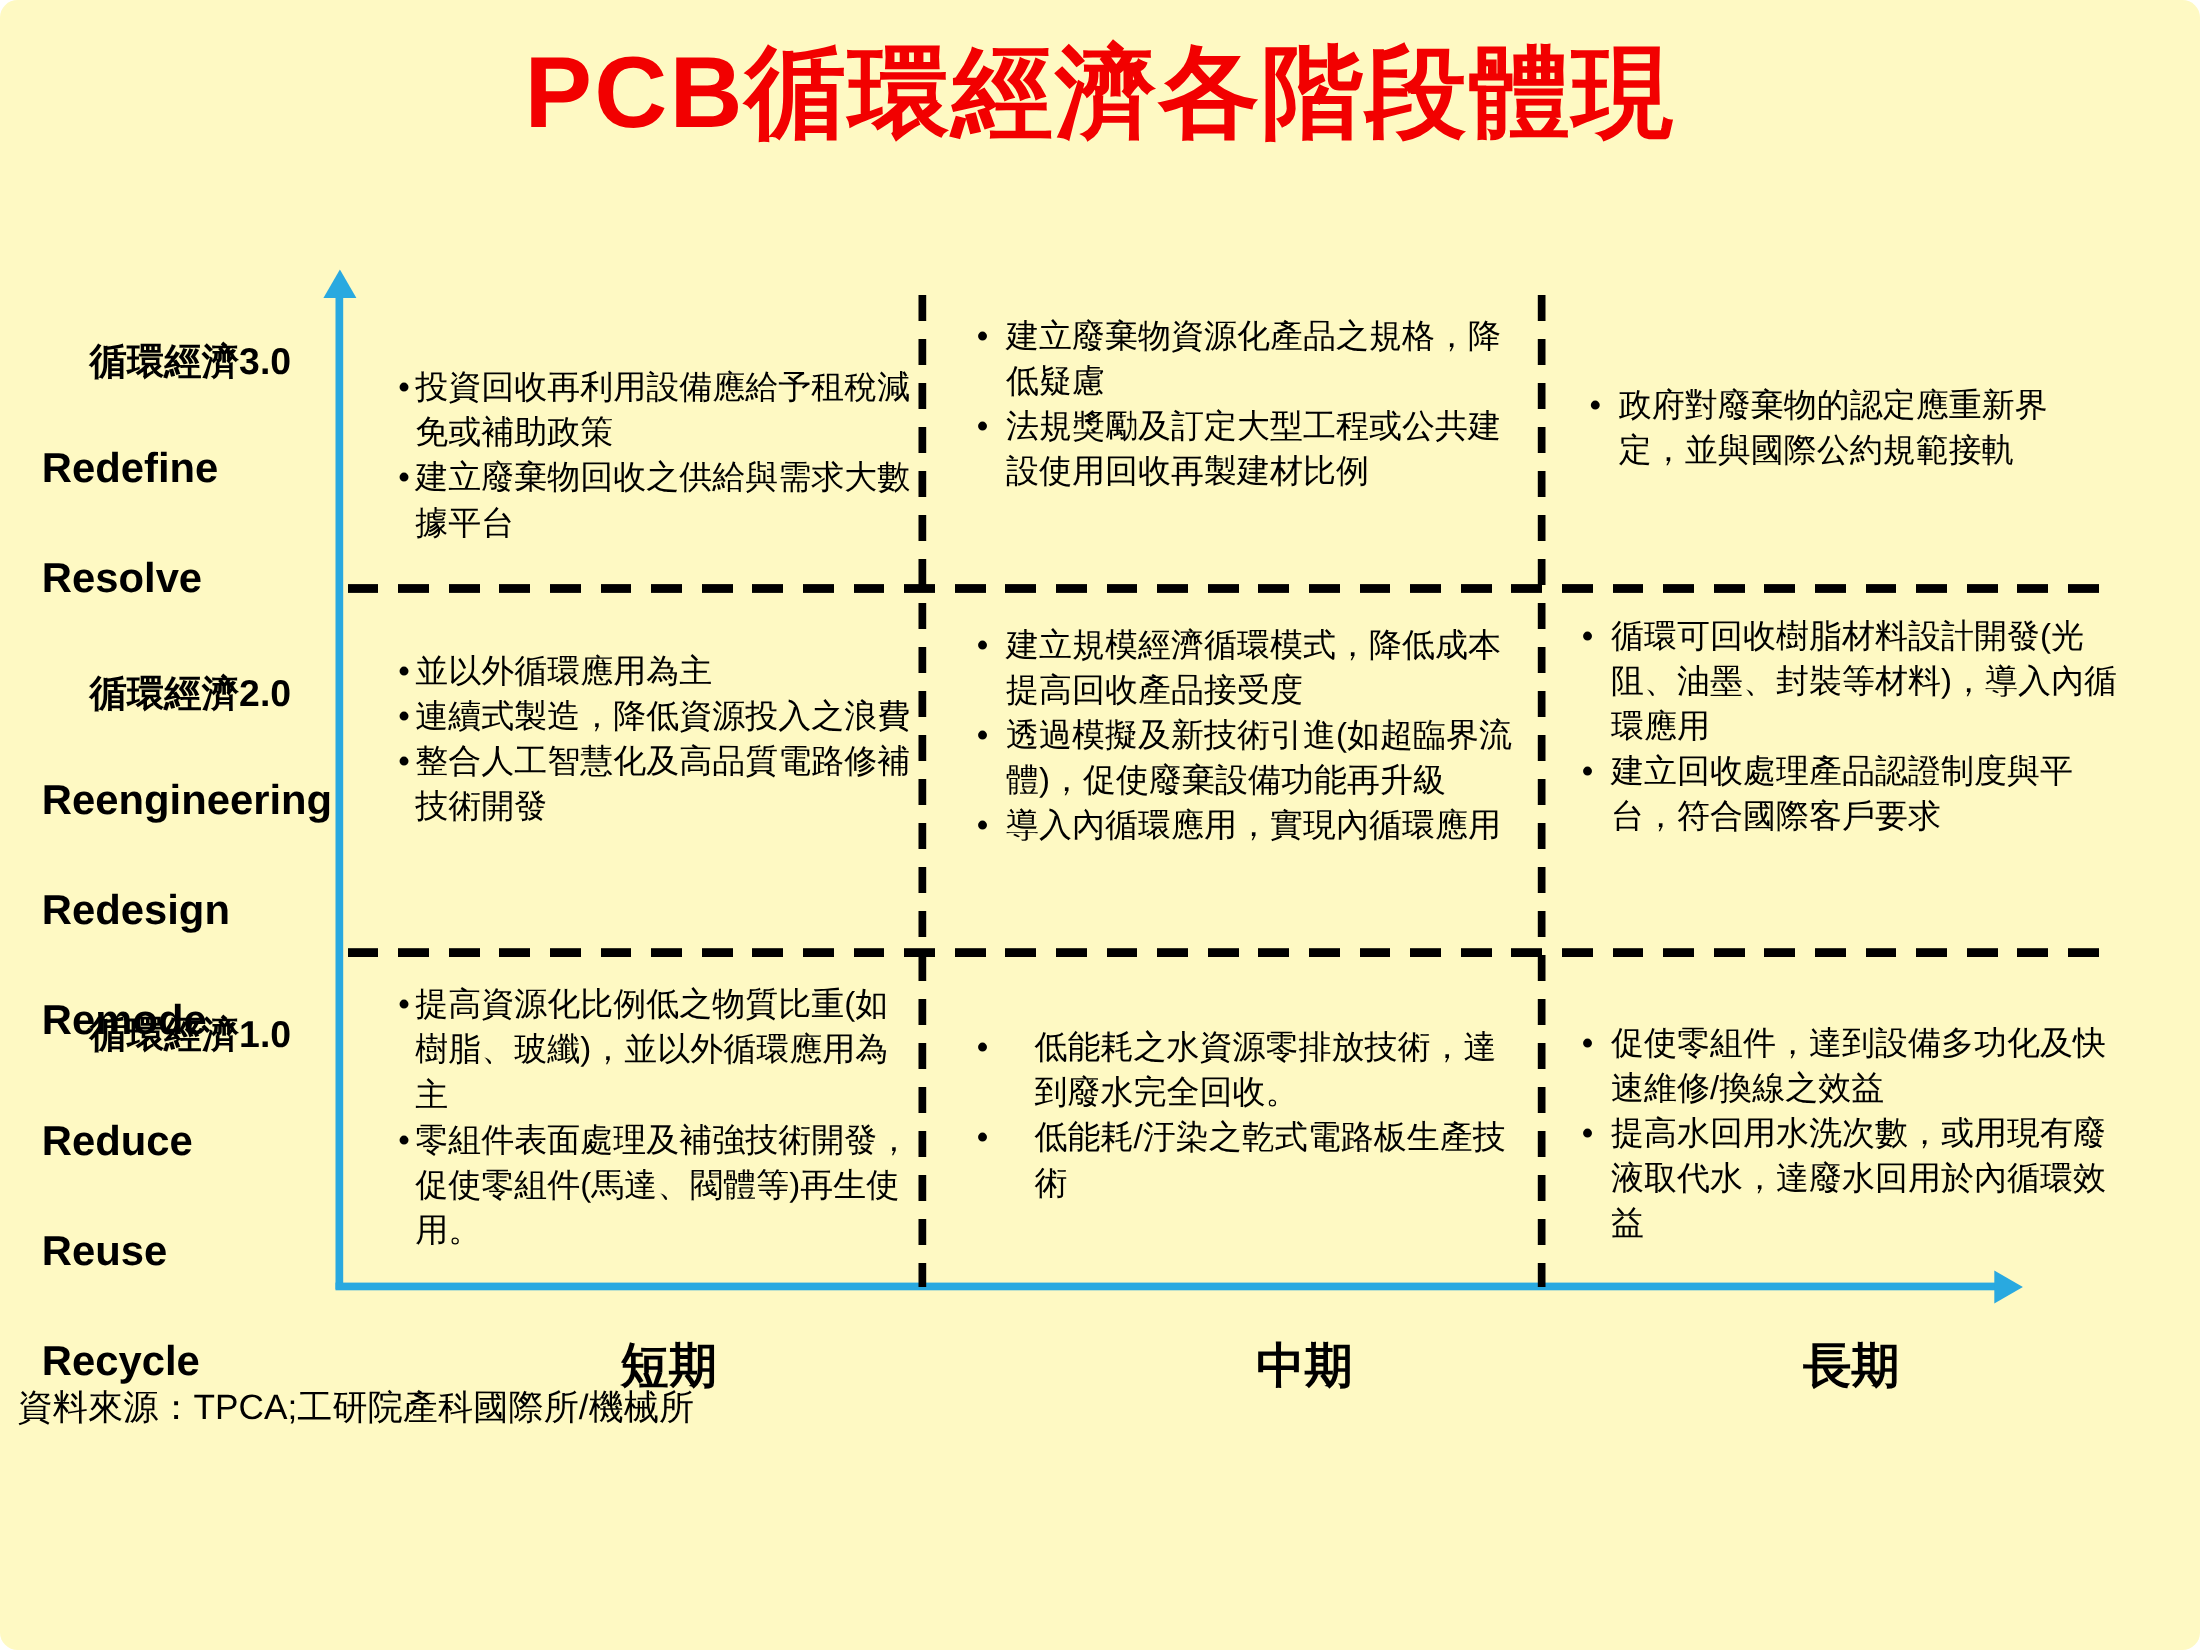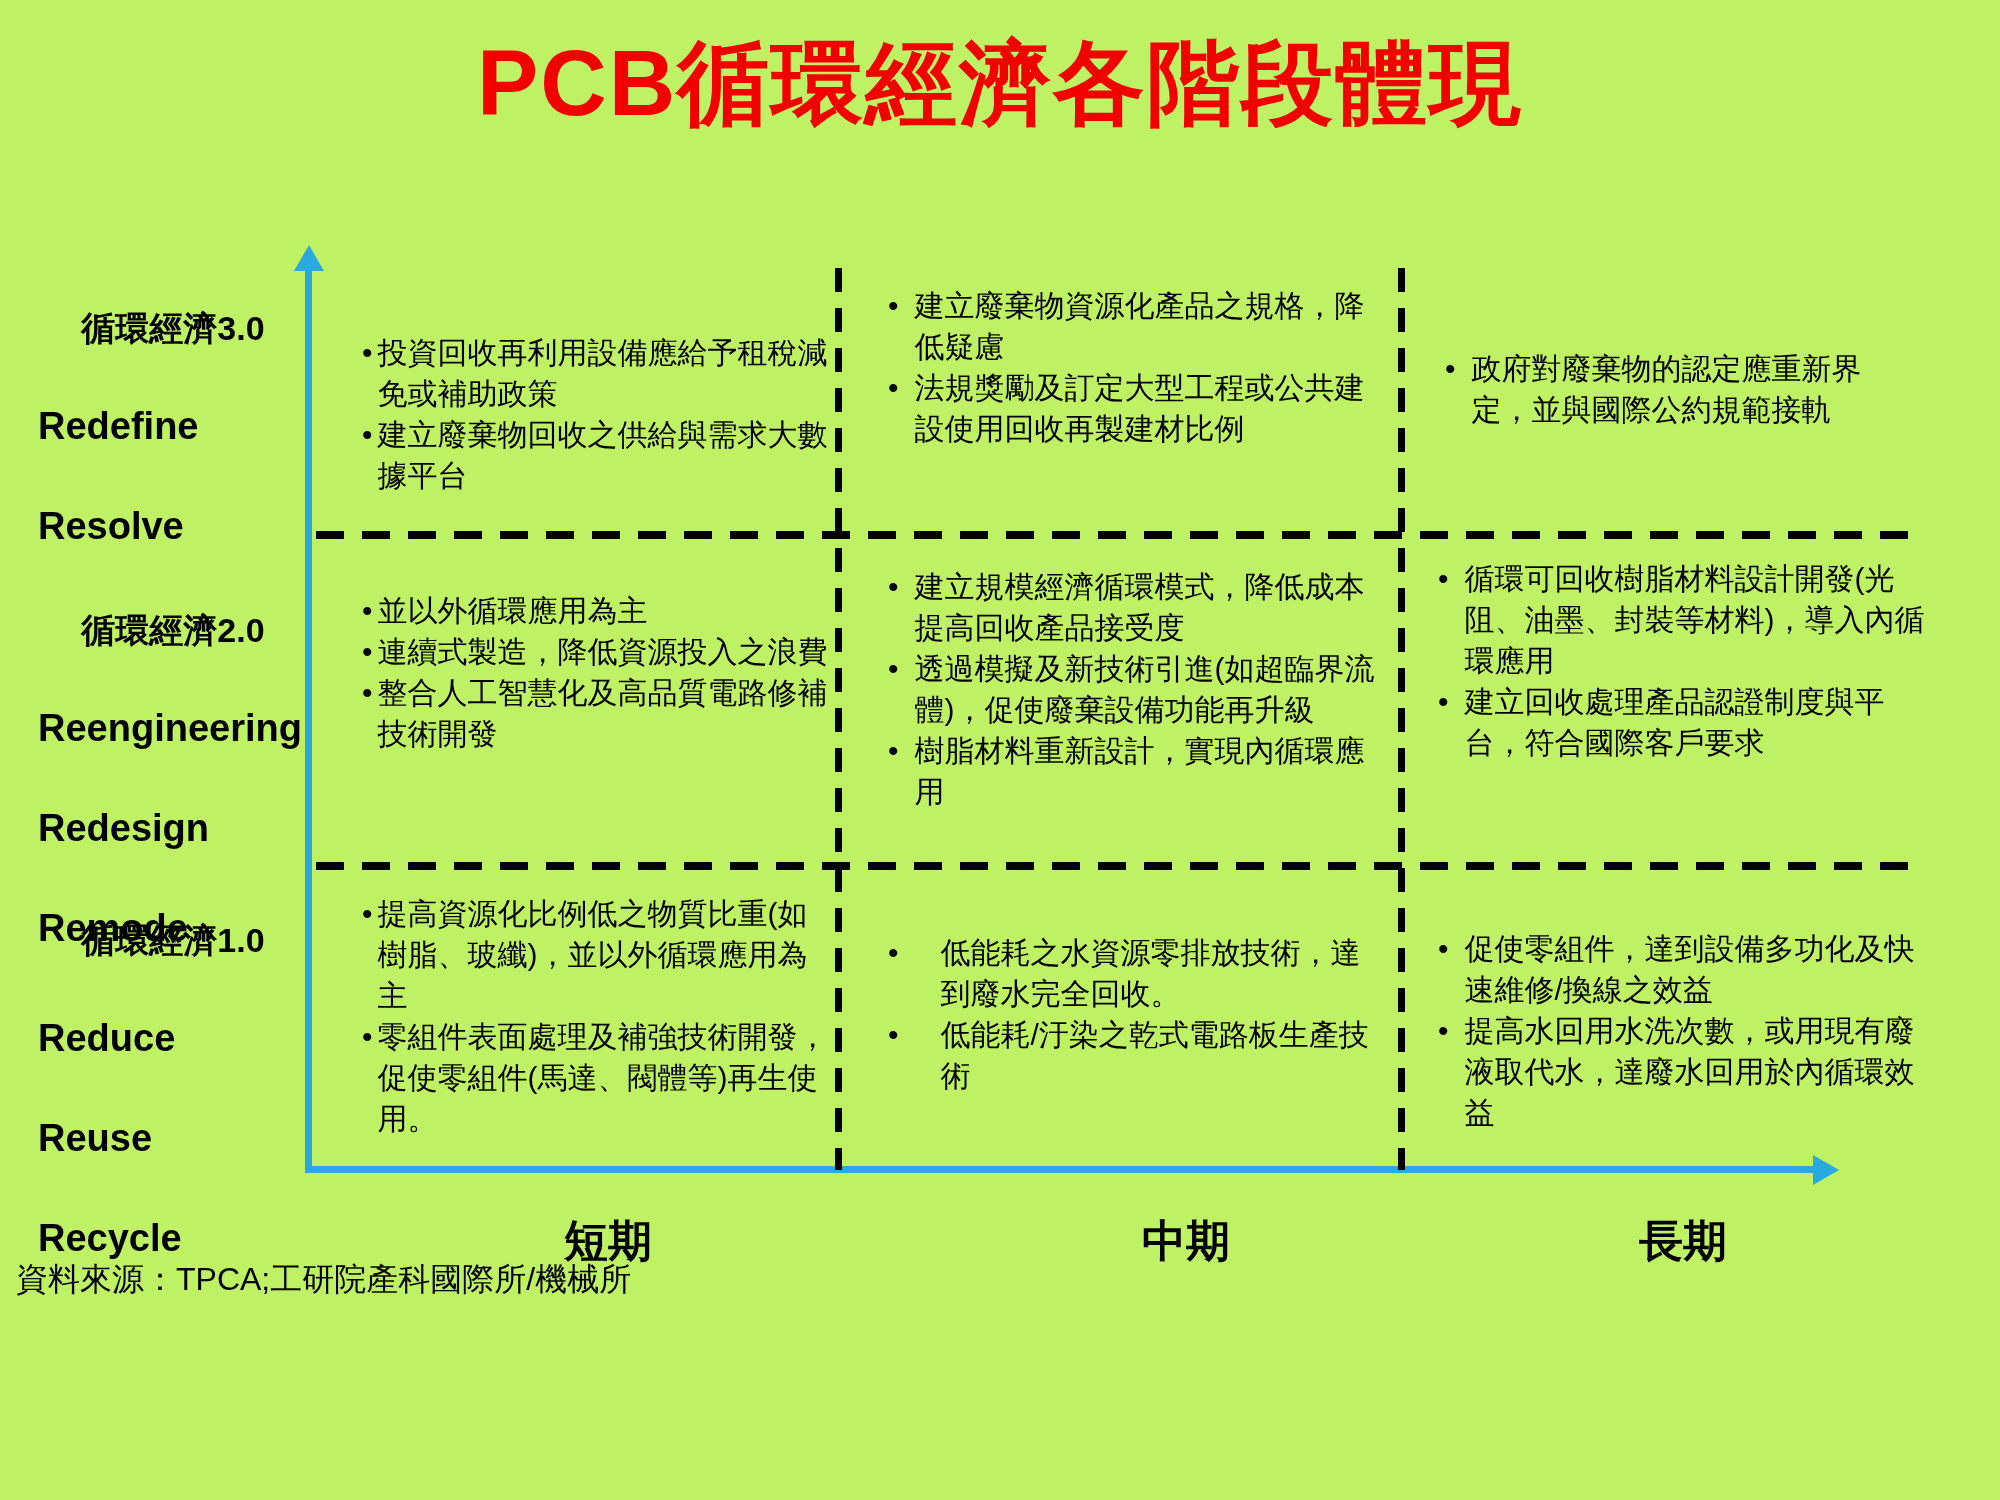--- a/index.html
+++ b/index.html
@@ -1,18 +1,18 @@
 <!DOCTYPE html>
 <html><head>
 <meta charset="utf-8">
 <style>
   html,body{margin:0;padding:0;background:#ffffff;}
   .slide{
-    position:relative;width:2000px;height:1500px;background:#bef264;overflow:hidden;
-    font-family:"Liberation Sans","DejaVu Sans",sans-serif;color:#000;
+    position:relative;width:2000px;height:1500px;background:#fef9c3;overflow:hidden;
+    font-family:"Liberation Sans","DejaVu Sans",sans-serif;color:#000;border-radius:16px;
   }
   
   .title{
     position:absolute;left:0;top:22px;width:100%;text-align:center;
     font-size:92px;font-weight:bold;letter-spacing:2px;
   }
   
   .axis-v{position:absolute;left:305px;top:268px;width:7px;height:904px;}
   .axis-h{position:absolute;left:305px;top:1166px;width:1512px;height:7px;}
   .arrow-up{
@@ -150,21 +150,21 @@
     <div class="bullet">
       <span class="dot">•</span>
       <span>建立規模經濟循環模式，降低成本提高回收產品接受度</span>
     </div>
     <div class="bullet">
       <span class="dot">•</span>
       <span>透過模擬及新技術引進(如超臨界流體)，促使廢棄設備功能再升級</span>
     </div>
     <div class="bullet">
       <span class="dot">•</span>
-      <span>樹脂材料重新設計，實現內循環應用</span>
+      <span>導入內循環應用，實現內循環應用</span>
     </div>
   </div>
   <div class="cell mid c-r2c3">
     <div class="bullet">
       <span class="dot">•</span>
       <span>循環可回收樹脂材料設計開發(光阻、油墨、封裝等材料)，導入內循環應用</span>
     </div>
     <div class="bullet">
       <span class="dot">•</span>
       <span>建立回收處理產品認證制度與平台，符合國際客戶要求</span>

